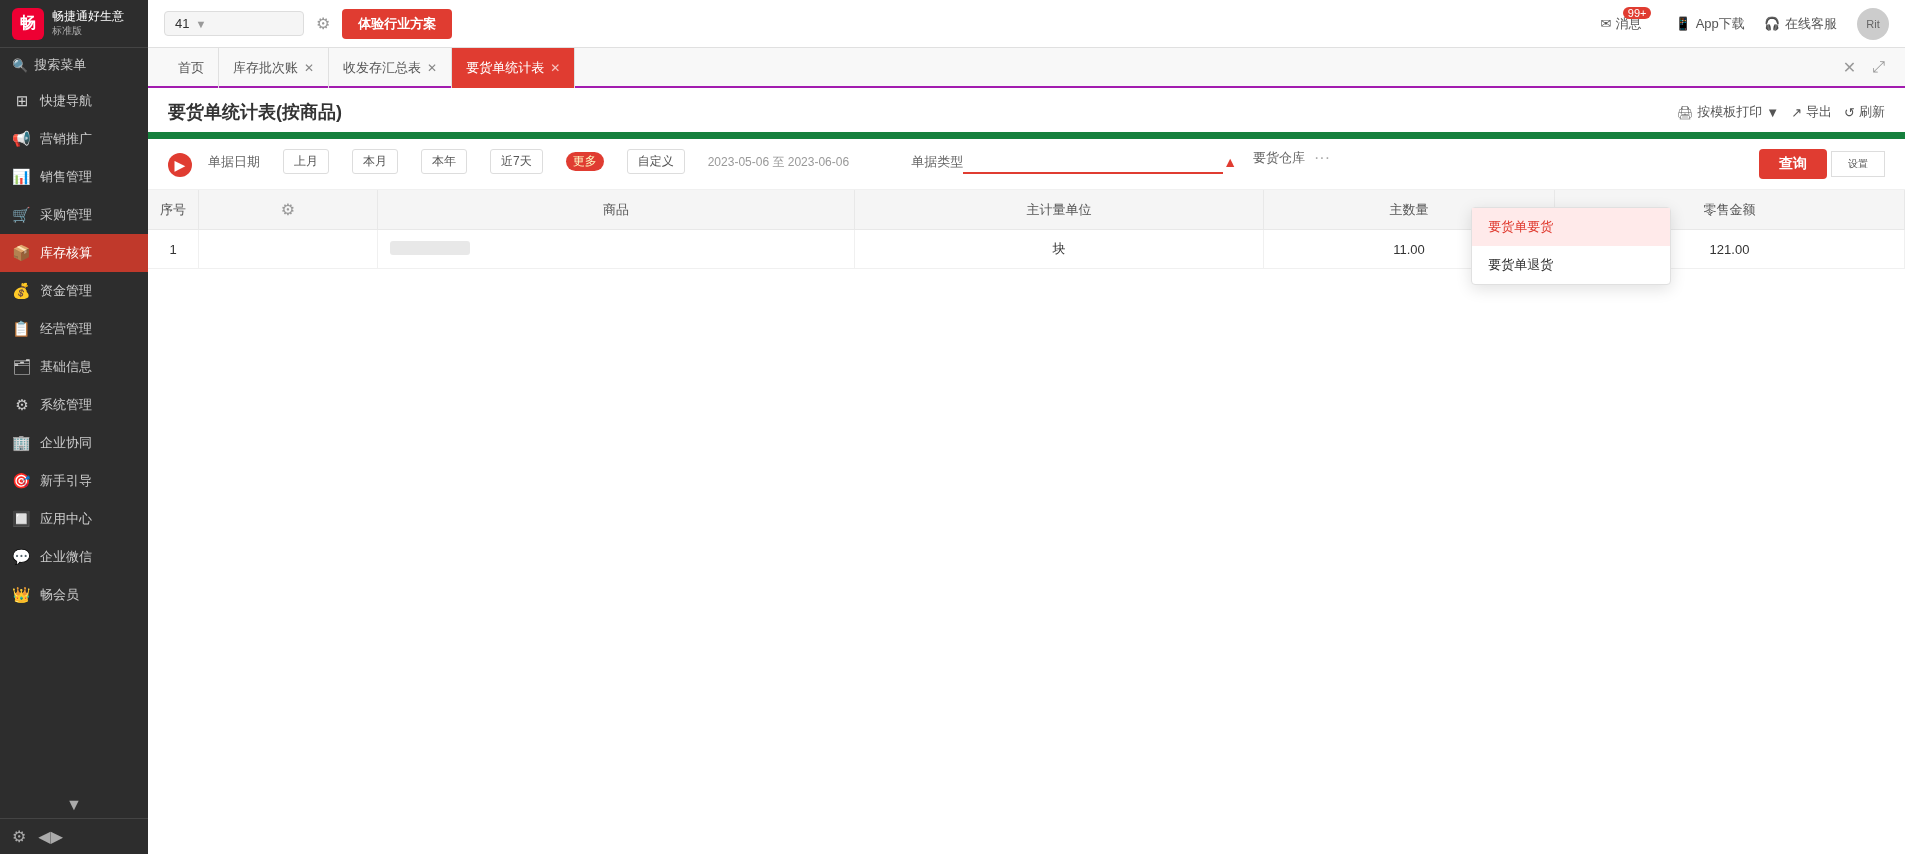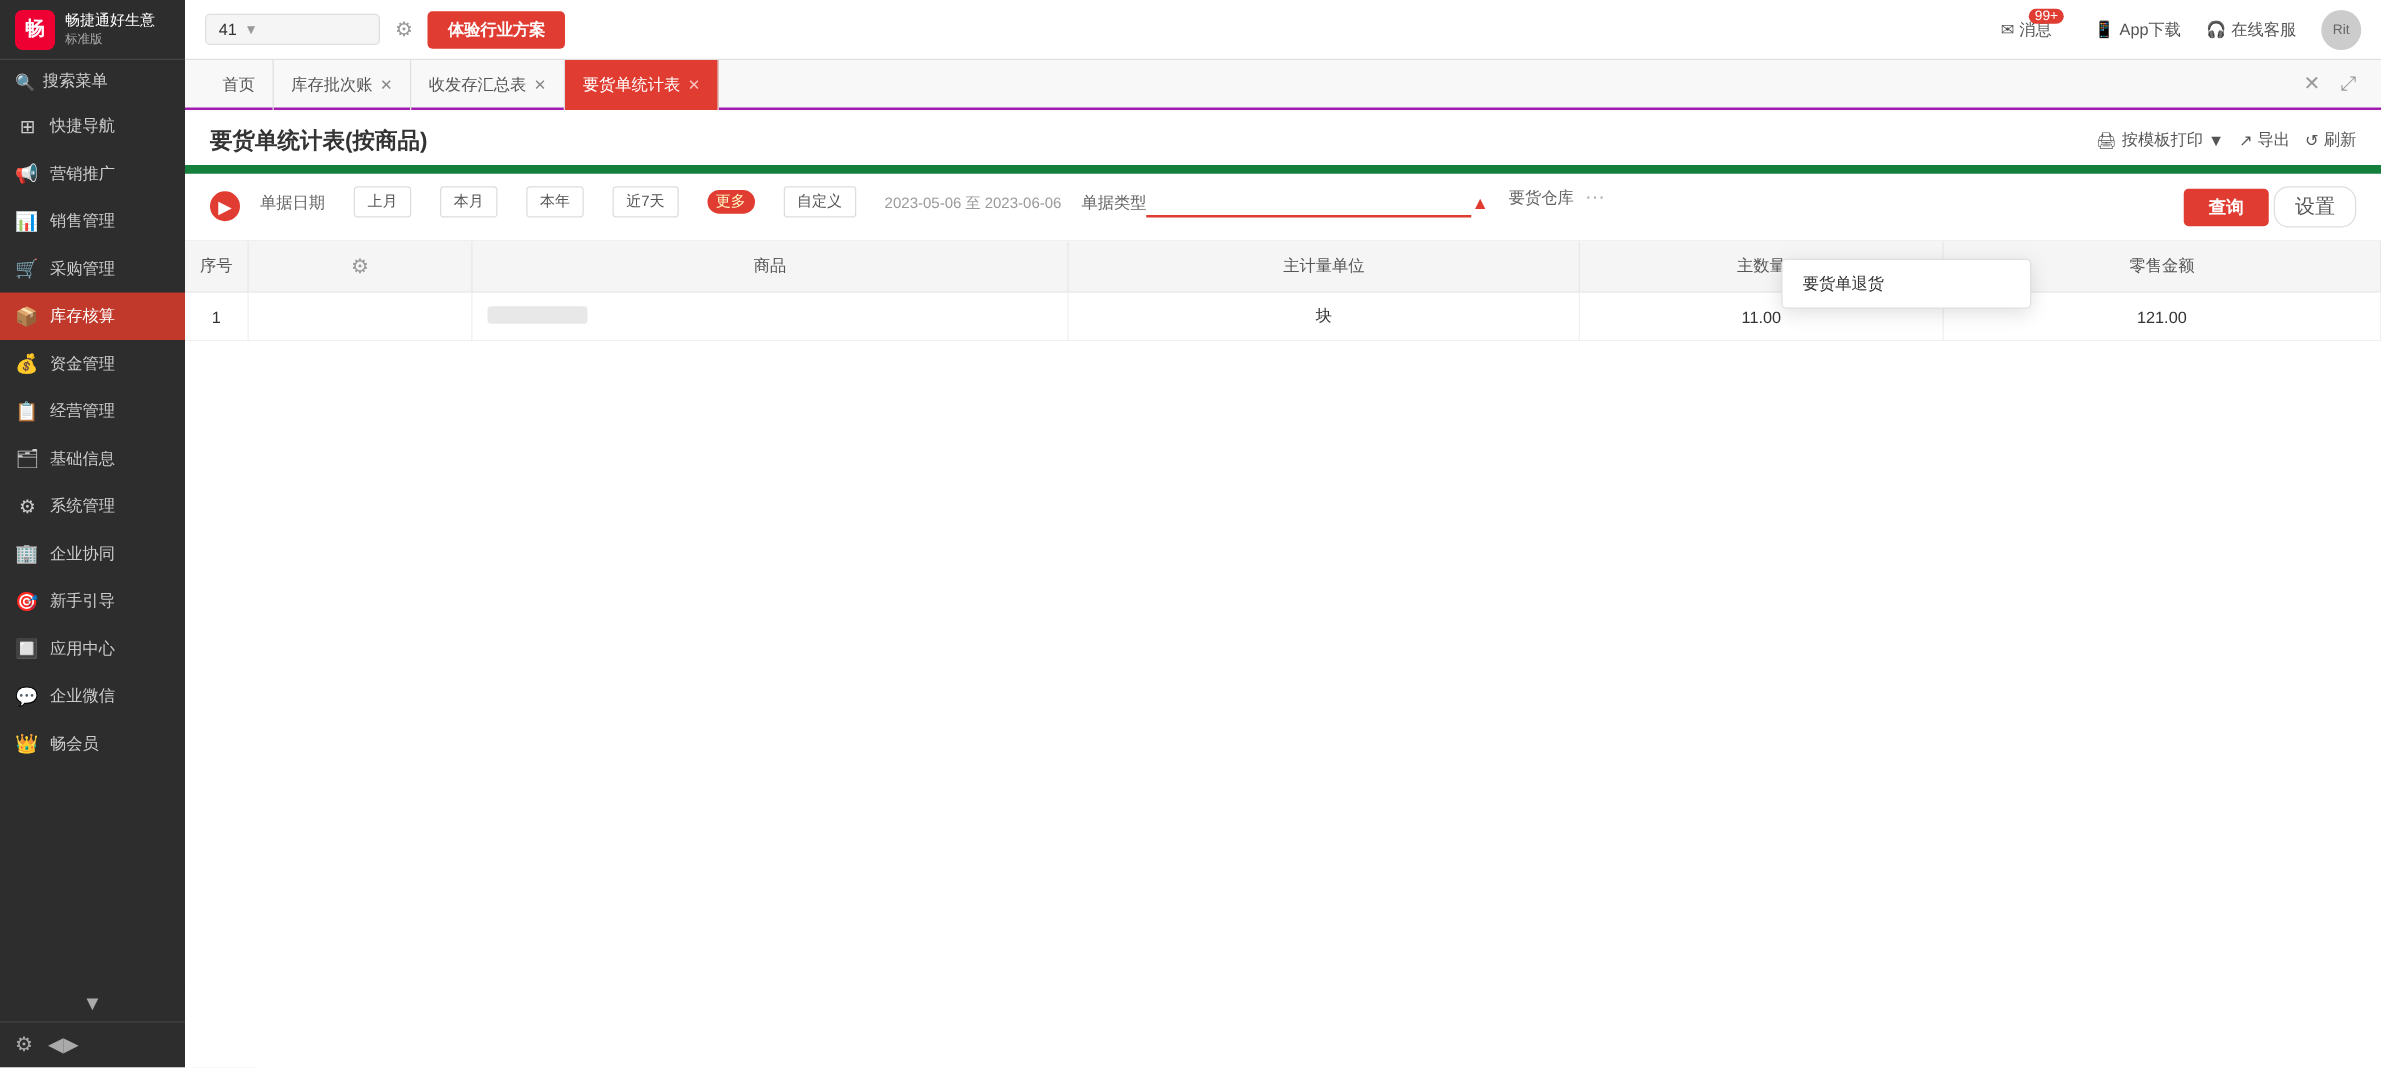--- a/index.html
+++ b/index.html
@@ -309,20 +309,21 @@
       font-size: 12px;
       color: #999;
       margin-top: 2px;
     }
 
     .filter-type-group {
       display: flex;
       align-items: center;
       gap: 0;
       position: relative;
+      margin-left: 46px;
     }
     .filter-type-label { color: #666; font-size: 13px; white-space: nowrap; }
     .filter-type-input {
       border: none;
       border-bottom: 2px solid #e03c31;
       outline: none;
       padding: 4px 8px;
       font-size: 13px;
       width: 260px;
       color: #333;
@@ -352,23 +353,23 @@
       border-radius: 4px;
       padding: 6px 20px;
       font-size: 14px;
       cursor: pointer;
       font-weight: bold;
     }
     .set-btn {
       background: #fff;
       color: #555;
       border: 1px solid #ddd;
-      border-radius: 12px;
+      border-radius: 0;
       padding: 5px 16px;
-      font-size: 16px;
+      font-size: 10px;
       cursor: pointer;
     }
 
     
     .dropdown-overlay {
       position: absolute;
       top: 58px;
       left: 560px;
       background: #fff;
       border: 1px solid #e0e0e0;
@@ -599,20 +600,23 @@
           <div class="date-range">2023-05-06 至 2023-06-06</div>
         </div>
       </div>
 
       <div class="filter-type-group">
         <span class="filter-type-label">单据类型</span>
         <input class="filter-type-input" type="text" value="" style="">
         <span class="filter-type-caret">▲</span>
 
         <div class="dropdown-overlay">
+          <div class="dropdown-item selected">
+            <span>要货单要货</span>
+          </div>
           <div class="dropdown-item">
             <span>要货单退货</span>
           </div>
         </div>
       </div>
 
       <div class="filter-warehouse-group">
         <span class="filter-warehouse-label">要货仓库</span>
         <span class="filter-warehouse-dots">···</span>
       </div>

